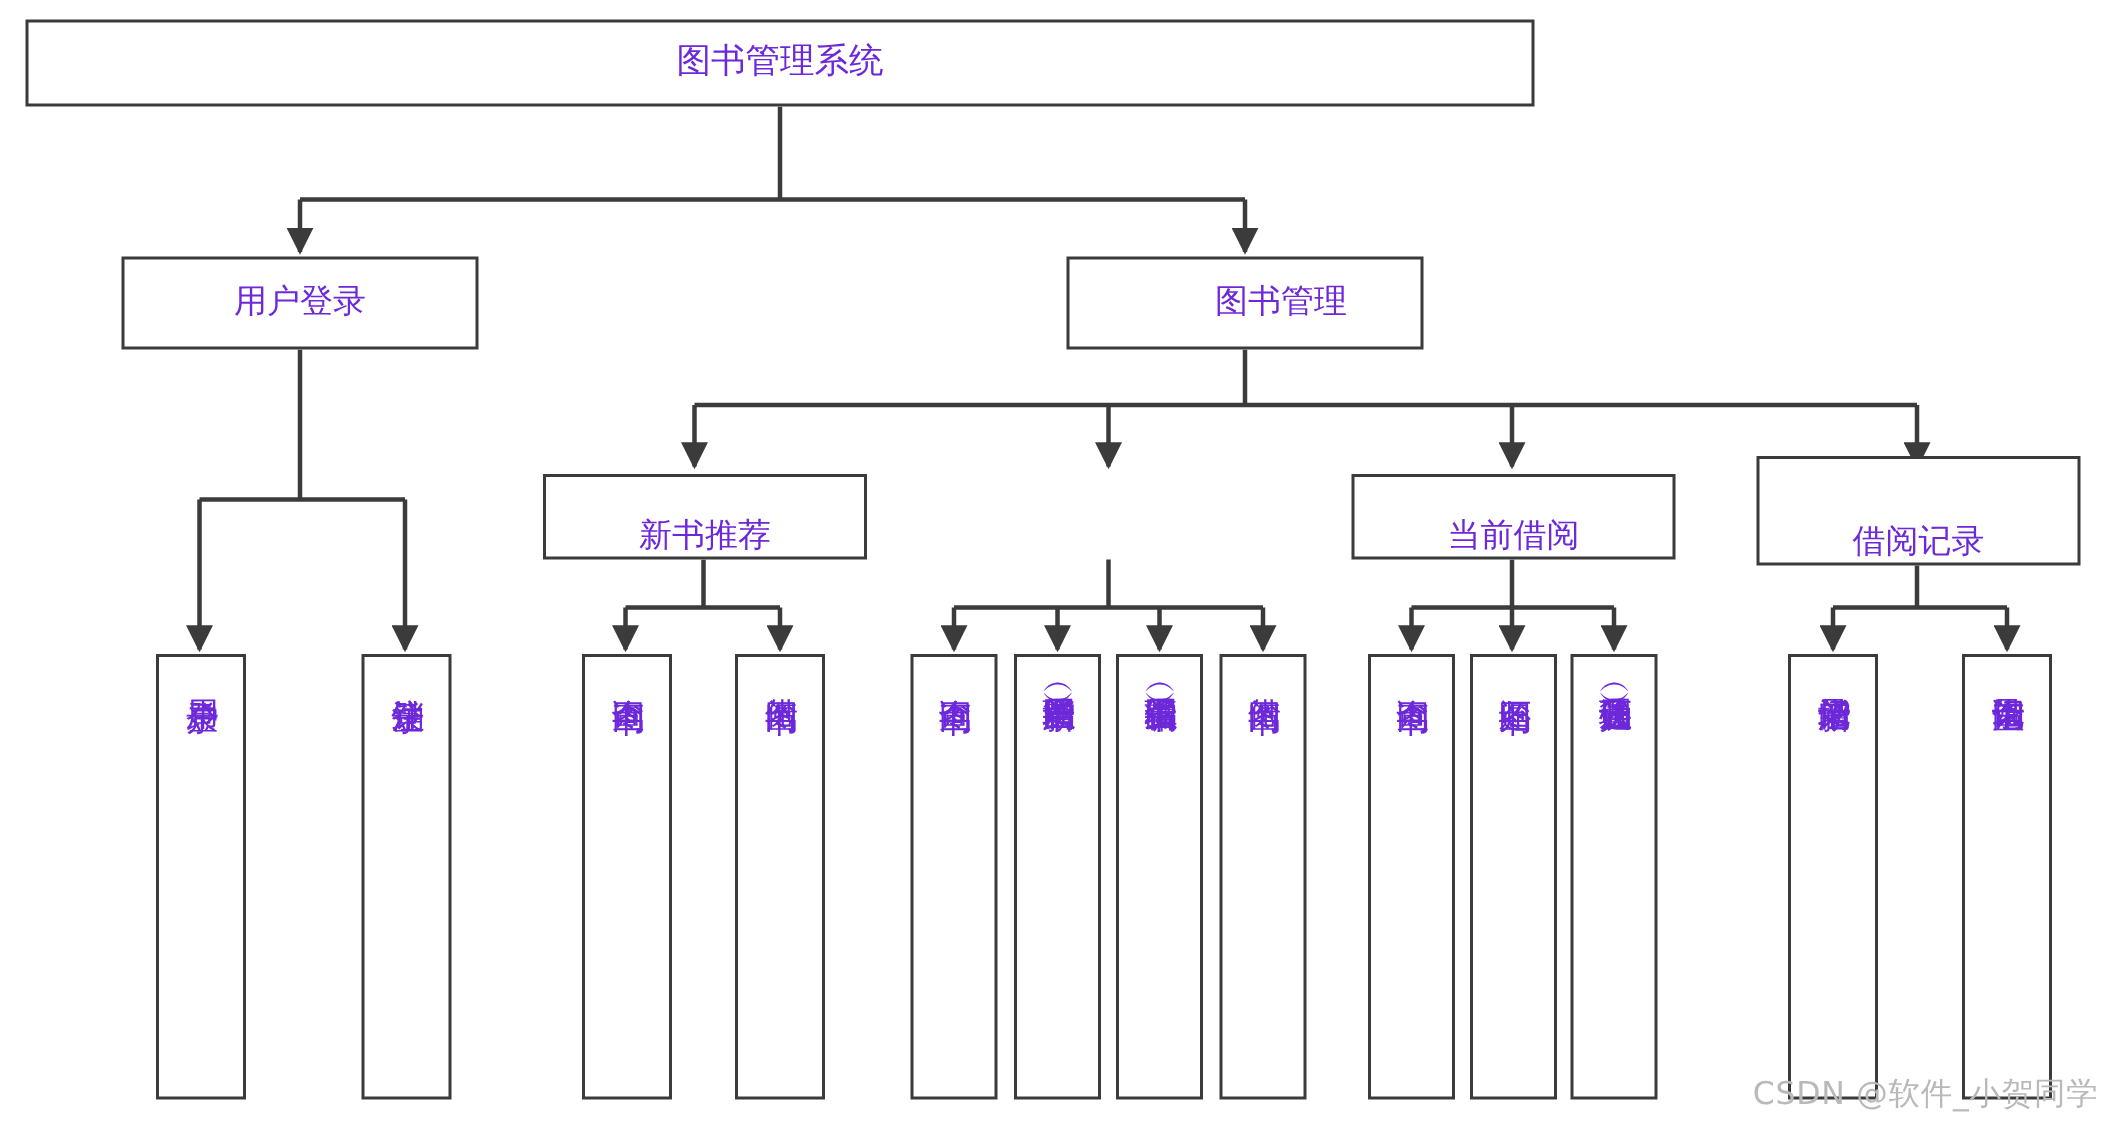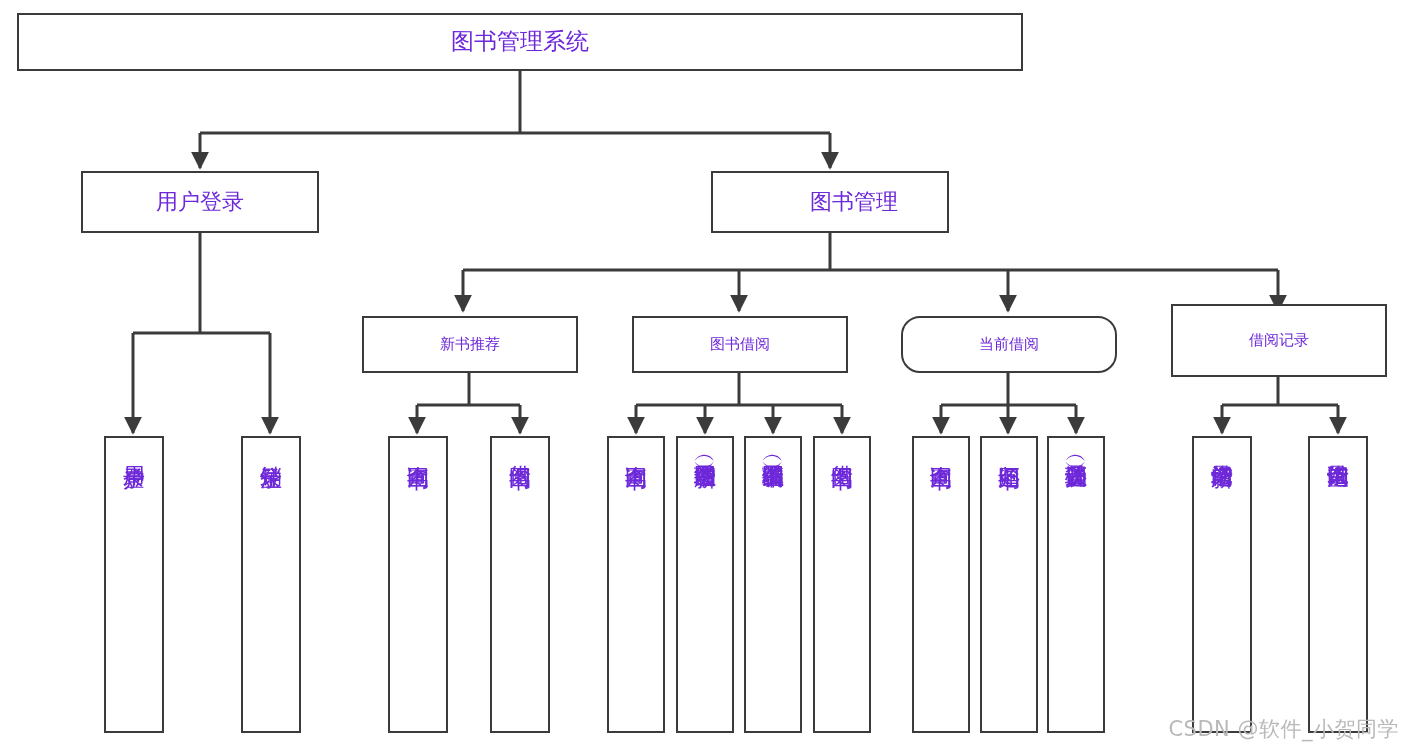--- a/index.html
+++ b/index.html
@@ -42,21 +42,22 @@
     display: block;
     line-height: 1.12;
   }
   .node.root {
     font-size: 23px;
   }
   .node.level2 {
     font-size: 22px;
   }
   .node.level3 {
-    font-size: 15px;
+    font-size: 22px;
+    align-items: flex-end;
   }
   
   .node.leaf {
     font-size: 22px;
     align-items: flex-start;
     padding-top: 10px;
   }
   .node.leaf .node-label {
     writing-mode: vertical-rl;
     text-orientation: upright;
@@ -142,25 +143,22 @@
   </div>
 
   <div class="node level2" style="left:711px; top:171px; width:238px; height:62px;padding-left:48px;">
     <span class="node-label">图书管理</span>
   </div>
 
   <div class="node level3" style="left:362px; top:316px; width:216px; height:57px;">
     <span class="node-label">新书推荐</span>
   </div>
 
-  <div class="node level3" style="left:632px; top:316px; width:216px; height:57px;">
-    <span class="node-label">图书借阅</span>
-  </div>
-
-  <div class="node level3" style="left:901px; top:316px; width:216px; height:57px;border-radius:19px;">
+
+  <div class="node level3" style="left:901px; top:316px; width:216px; height:57px;">
     <span class="node-label">当前借阅</span>
   </div>
 
   <div class="node level3" style="left:1171px; top:304px; width:216px; height:73px;">
     <span class="node-label">借阅记录</span>
   </div>
 
   <div class="node leaf" style="left:104px; top:436px; width:60px; height:297px;">
     <span class="node-label">用户登录</span>
   </div>

